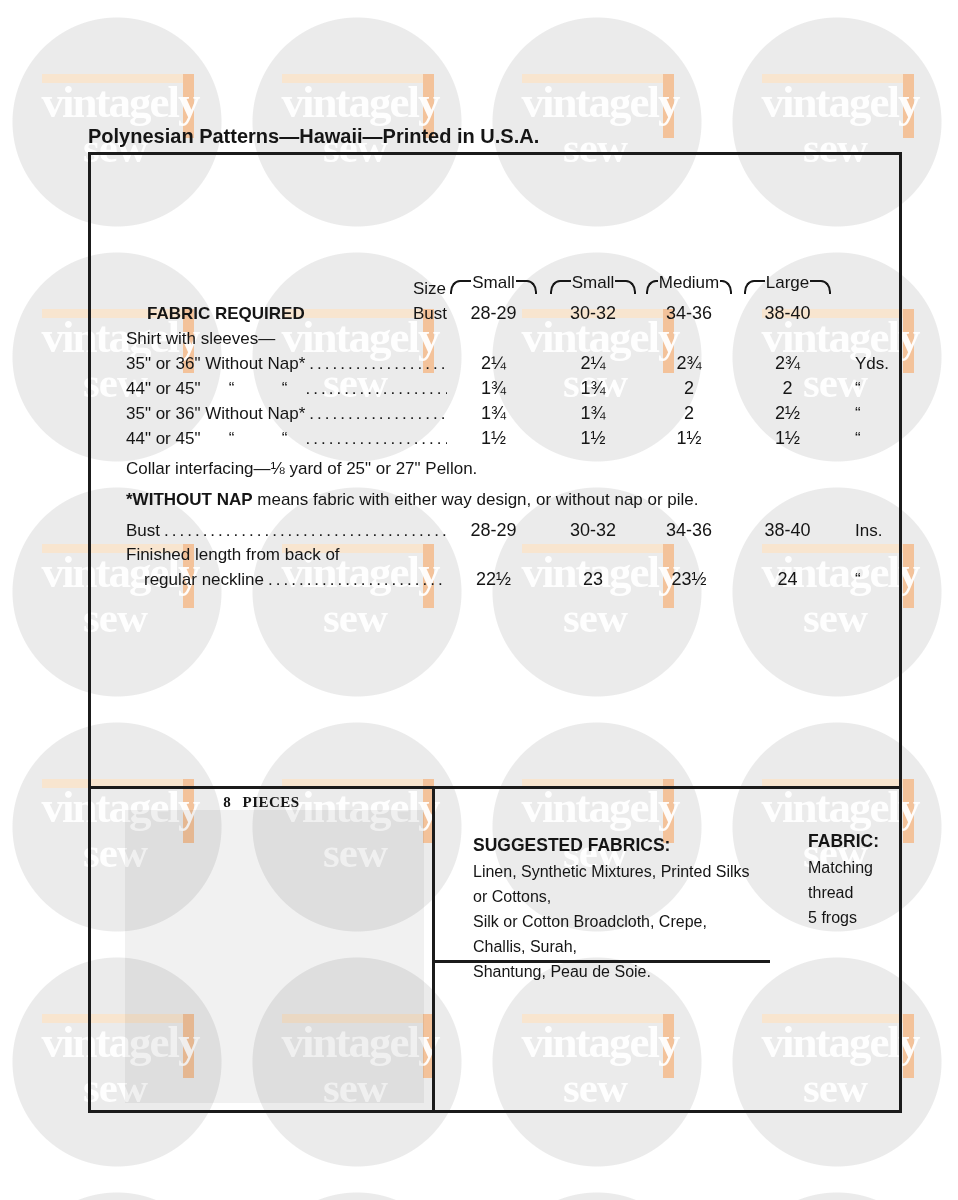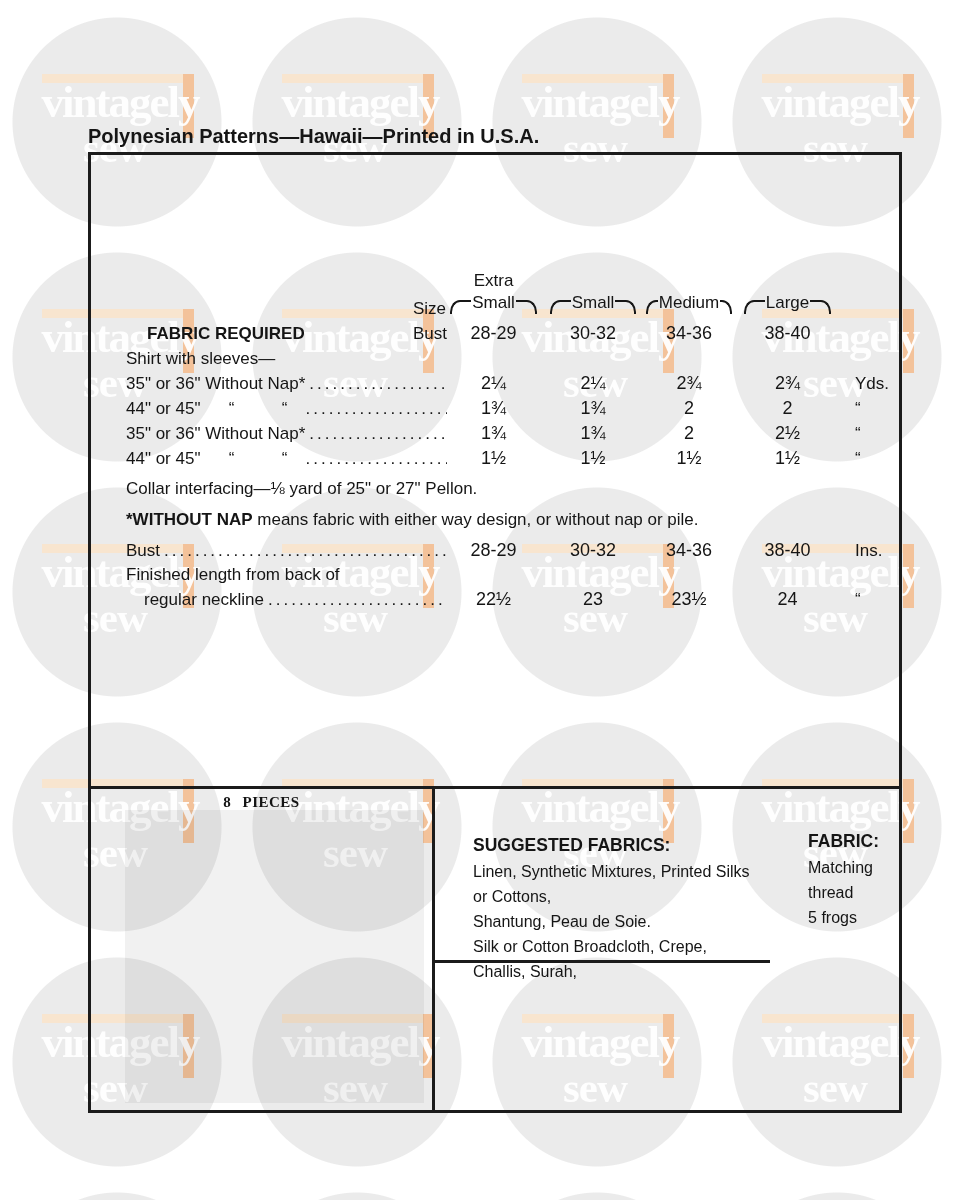--- a/index.html
+++ b/index.html
@@ -191,28 +191,20 @@
     </div>
 
   <div class="doc">
 
     <div class="title">Polynesian Patterns—Hawaii—Printed in U.S.A.</div>
 
     <div class="main-box">
 
       <div class="size-table">
 
-        <div class="hrow hrow-extra">
-          <div></div>
-          <div class="cell-center">Extra</div>
-          <div></div>
-            <div></div>
-            <div></div>
-            <div></div>
-        </div>
 
         <div class="hrow hrow-size">
           <div class="cell-right">Size</div>
           <div class="brace">
             <span class="arc arc-l"></span>
               <span class="brace-label">Small</span>
               <span class="arc arc-r"></span>
           </div>
           <div class="brace">
             <span class="arc arc-l"></span>
@@ -320,22 +312,22 @@
 
       <div class="bottom">
         <div class="pieces-panel">
           <div class="pieces-label">8 PIECES</div>
           <div class="pieces-image"></div>
         </div>
         <div class="right-panels">
           <div class="fabrics-panel">
             <div class="panel-heading">SUGGESTED FABRICS:</div>
             <div class="panel-line">Linen, Synthetic Mixtures, Printed Silks or Cottons,</div>
+            <div class="panel-line">Silk or Cotton Broadcloth, Crepe, Challis, Surah,</div>
             <div class="panel-line">Shantung, Peau de Soie.</div>
-            <div class="panel-line">Silk or Cotton Broadcloth, Crepe, Challis, Surah,</div>
           </div>
           <div class="notions-panel">
             <div class="panel-heading">FABRIC:</div>
             <div class="panel-line">Matching thread</div>
             <div class="panel-line">5 frogs</div>
           </div>
         </div>
       </div>
 
     </div>

